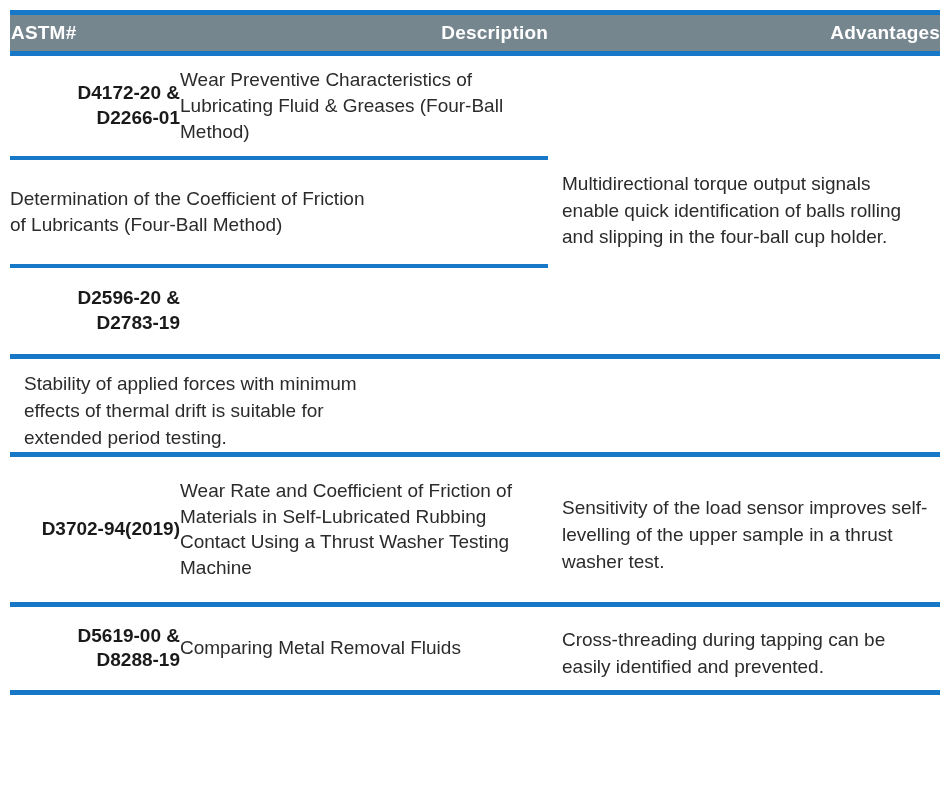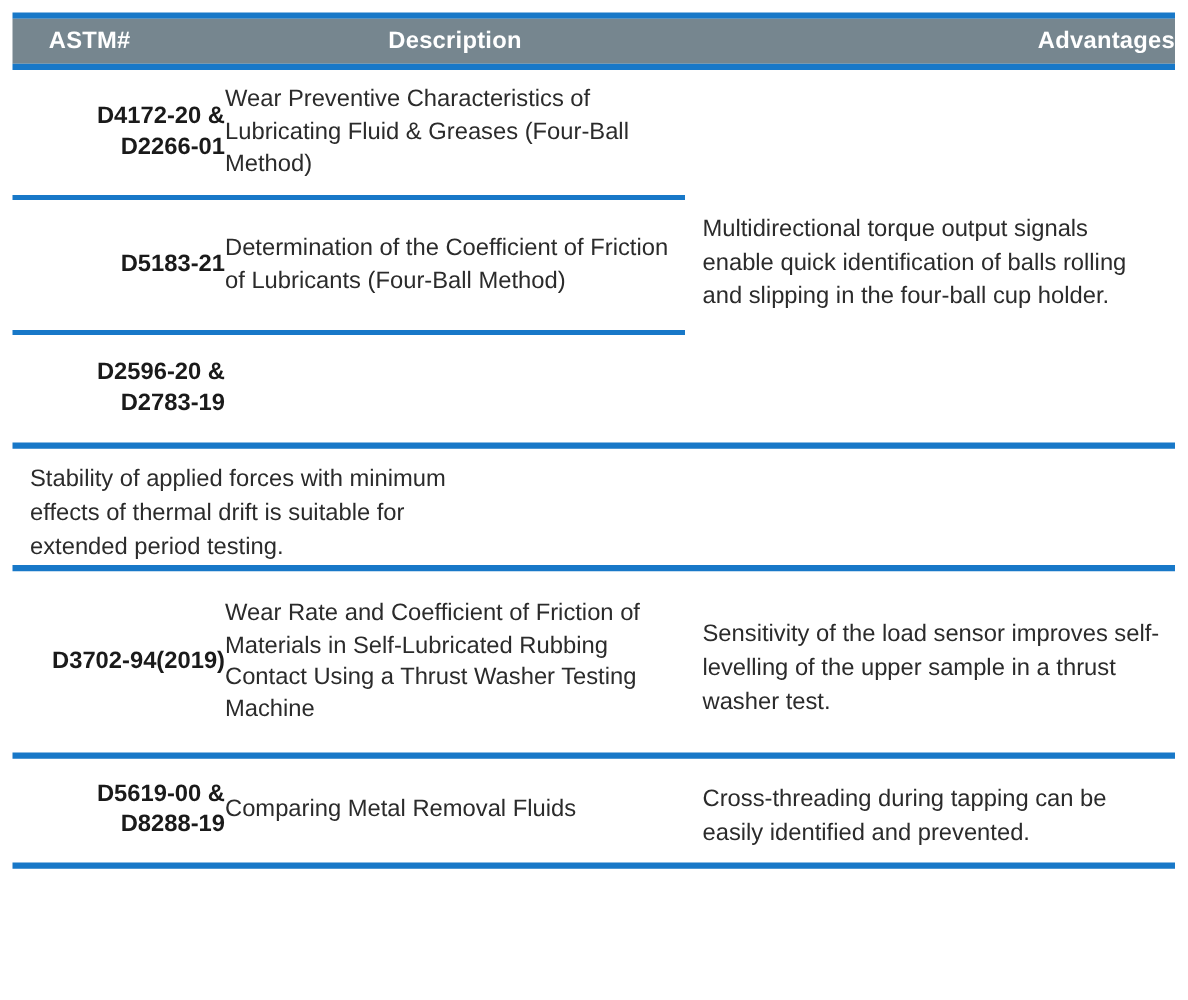--- a/index.html
+++ b/index.html
@@ -38,22 +38,22 @@
   .hdr-cell {
     color: #ffffff;
     font-weight: bold;
     font-size: 19px;
     letter-spacing: .2px;
   }
   .c1 { width: 170px; flex: 0 0 170px; }
   .c2 { width: 368px; flex: 0 0 368px; }
   .c3 { width: 392px; flex: 0 0 392px; }
 
-  .hdr-cell.c1 { padding-left: 29px; box-sizing: border-box; text-align: left; }
-  .hdr-cell.c2 { text-align: center; }
+  .hdr-cell.c1 { padding-left: 1px; box-sizing: border-box; text-align: left; }
+  .hdr-cell.c2 { text-align: right; }
   .hdr-cell.c3 { text-align: right; }
 
   
   .group {
     display: flex;
     width: 100%;
     align-items: stretch;
   }
   .group-left {
     width: 538px;
@@ -134,21 +134,20 @@
   <div class="group">
     <div class="group-left">
 
       <div class="subrow" style="height:100px">
         <div class="cell-astm">D4172-20 &amp; D2266-01</div>
         <div class="cell-desc">Wear Preventive Characteristics of Lubricating Fluid &amp; Greases (Four-Ball Method)</div>
       </div>
       <div class="inner-rule"></div>
 
       <div class="subrow" style="height:104px">
-        <div class="cell-astm">D5183-21</div>
         <div class="cell-desc">Determination of the Coefficient of Friction of Lubricants (Four-Ball Method)</div>
       </div>
       <div class="inner-rule"></div>
 
       <div class="subrow" style="height:86px">
         <div class="cell-astm">D2596-20 &amp; D2783-19</div>
       </div>
 
     </div>
     <div class="group-right">

